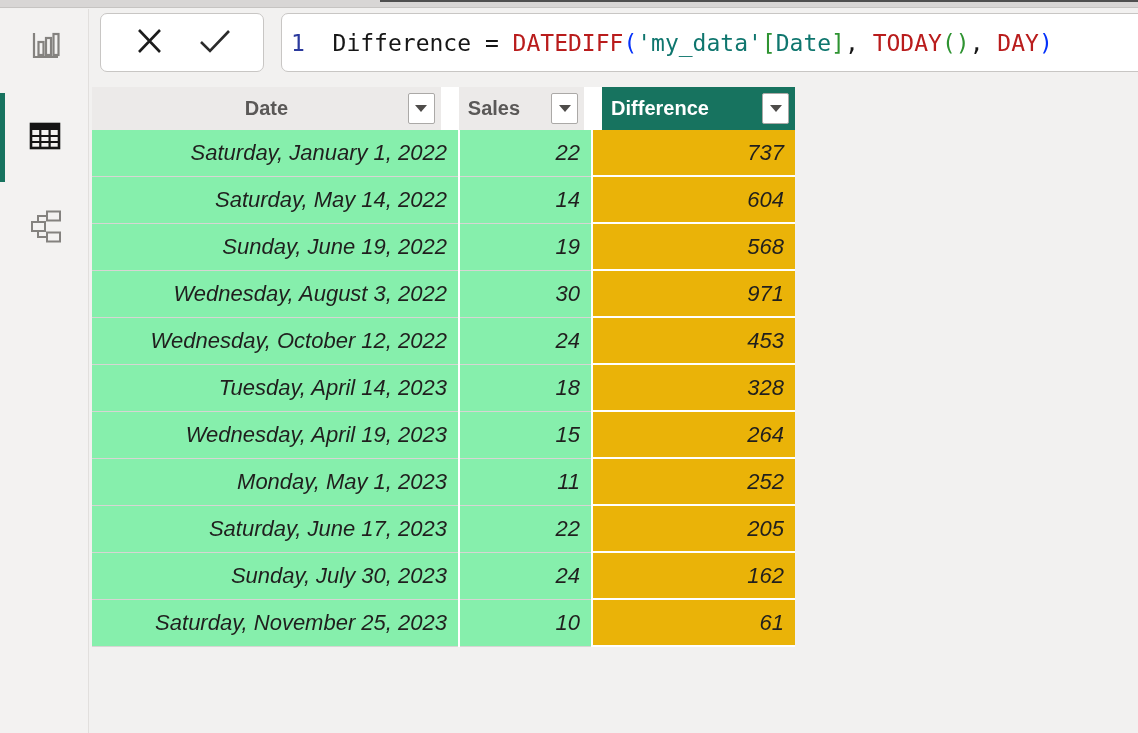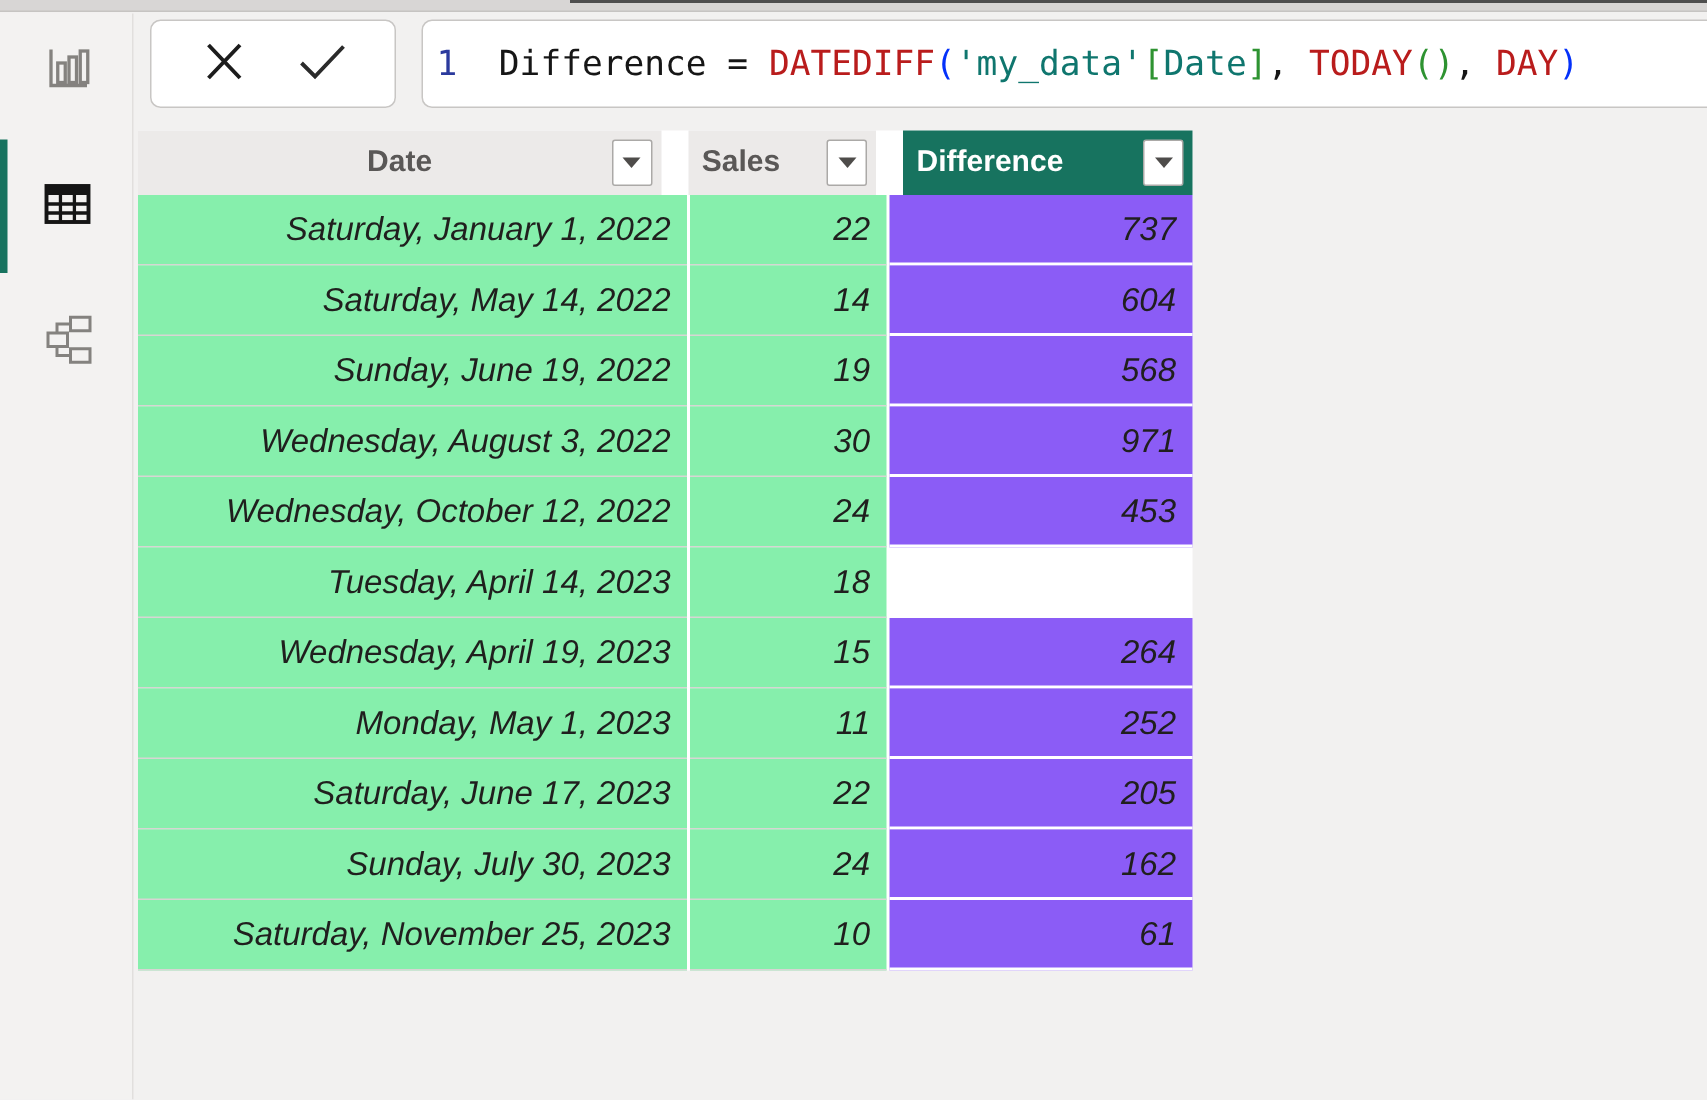--- a/index.html
+++ b/index.html
@@ -117,21 +117,21 @@
   .tcell {
     height: 47px;
     display: flex; align-items: center; justify-content: flex-end;
     padding-right: 11px;
     font-size: 22px; font-style: italic;
     color: #201F1E;
     background: #86efac;
     border-bottom: 1px solid #D7D5D3;
   }
   .tcell.c-diff {
-    background: #8b5cf6;
+    background: #eab308;
     border-bottom: 2px solid #FFFFFF;
   }
 </style>
 </head>
 <body>
 
 <div class="screen">
 
   <div class="top-strip">
     <div class="top-dark-line"></div>
@@ -245,20 +245,21 @@
 
   <div class="trow">
     <div class="tcell c-date">Wednesday, October 12, 2022</div>
     <div class="tcell c-sales">24</div>
     <div class="tcell c-diff">453</div>
   </div>
 
   <div class="trow">
     <div class="tcell c-date">Tuesday, April 14, 2023</div>
     <div class="tcell c-sales">18</div>
+    <div class="tcell c-diff">328</div>
   </div>
 
   <div class="trow">
     <div class="tcell c-date">Wednesday, April 19, 2023</div>
     <div class="tcell c-sales">15</div>
     <div class="tcell c-diff">264</div>
   </div>
 
   <div class="trow">
     <div class="tcell c-date">Monday, May 1, 2023</div>

